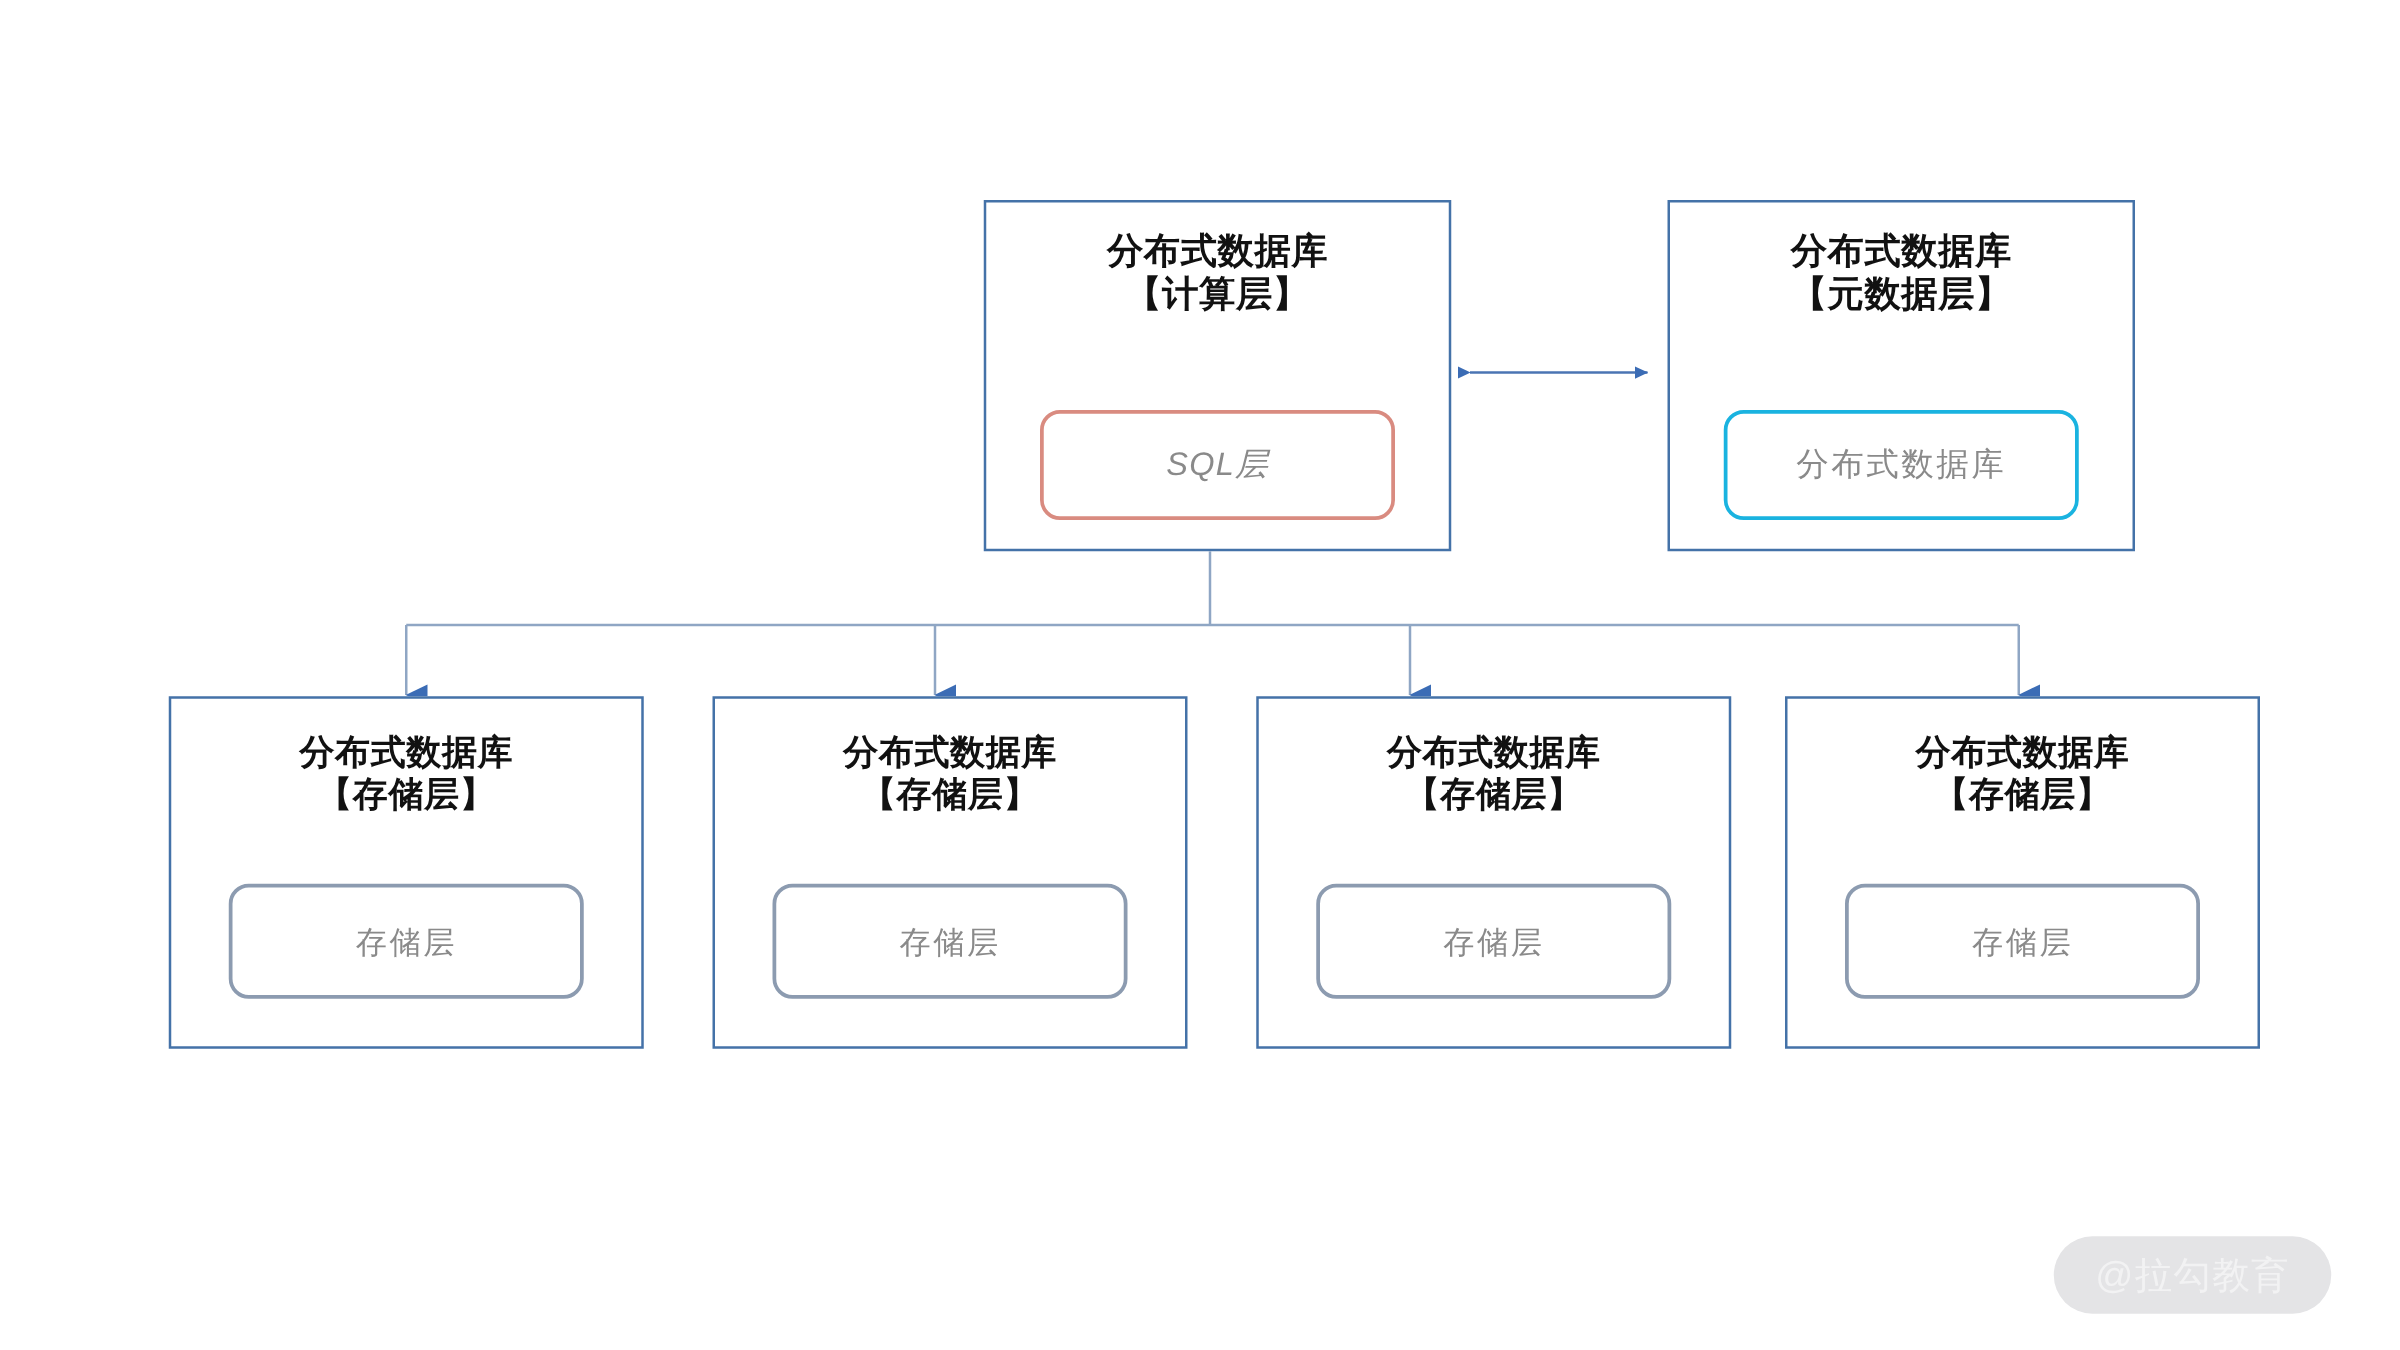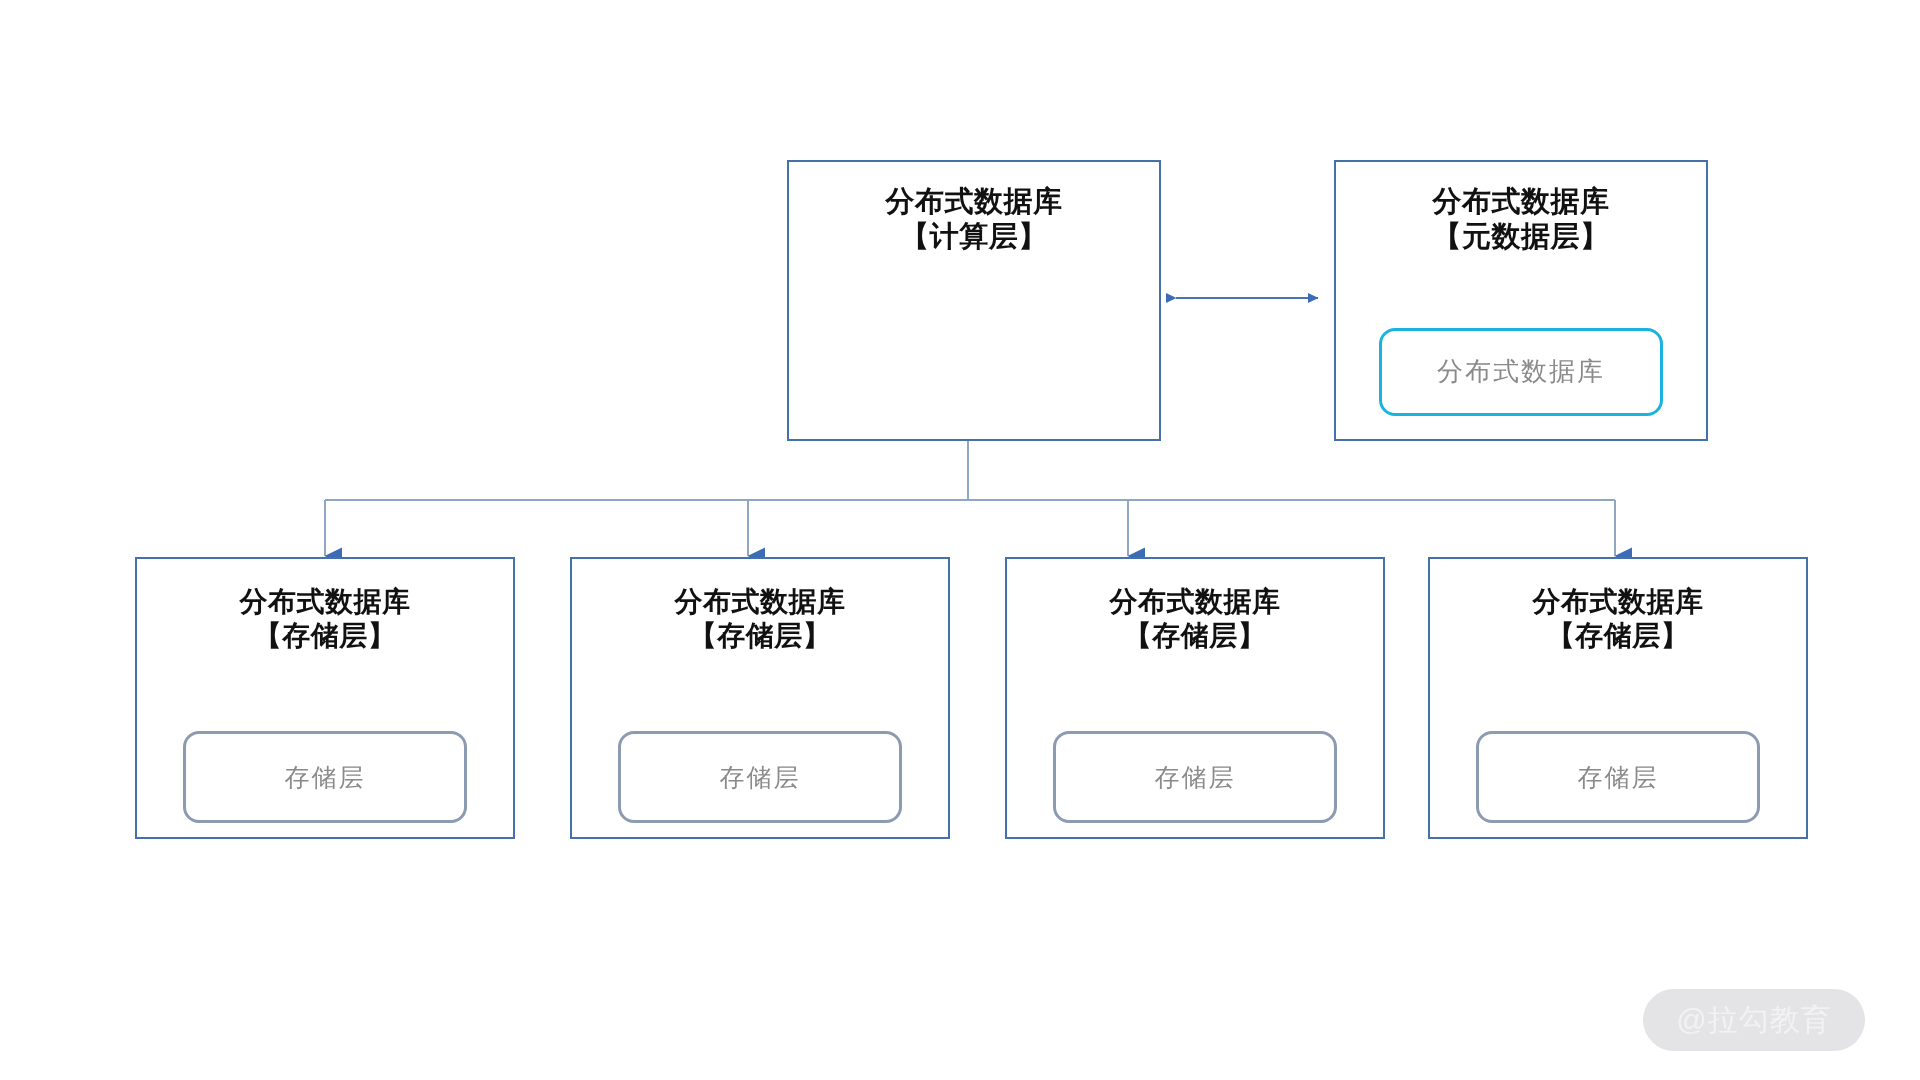--- a/index.html
+++ b/index.html
@@ -97,21 +97,21 @@
     height: 282px;
     top: 557px;
   }
   .node-storage .node-title {
     font-size: 28px;
     margin-top: 26px;
   }
   .node-storage .pill {
     width: 284px;
     height: 92px;
-    margin-top: 30px;
+    margin-top: 6px;
     font-size: 25px;
     border: 3px solid #8c9bb0;
     letter-spacing: 2px;
   }
 
   #node-storage-0 { left: 135px; }
   #node-storage-1 { left: 570px; }
   #node-storage-2 { left: 1005px; }
   #node-storage-3 { left: 1428px; }
 
@@ -163,20 +163,23 @@
       <line x1="325" y1="500" x2="325" y2="556" stroke="#8fa6c4" stroke-width="2" marker-end="url(#arrow-down)"></line>
       <line x1="748" y1="500" x2="748" y2="556" stroke="#8fa6c4" stroke-width="2" marker-end="url(#arrow-down)"></line>
       <line x1="1128" y1="500" x2="1128" y2="556" stroke="#8fa6c4" stroke-width="2" marker-end="url(#arrow-down)"></line>
       <line x1="1615" y1="500" x2="1615" y2="556" stroke="#8fa6c4" stroke-width="2" marker-end="url(#arrow-down)"></line>
     </g>
   </svg>
 
   <div class="node node-top" id="node-compute">
     <div class="node-title">分布式数据库
 【计算层】</div>
+    <div class="pill" id="pill-sql">
+      <span>SQL层</span>
+    </div>
   </div>
 
   <div class="node node-top" id="node-metadata">
     <div class="node-title">分布式数据库
 【元数据层】</div>
     <div class="pill" id="pill-metadata">
       <span>分布式数据库</span>
     </div>
   </div>
 

